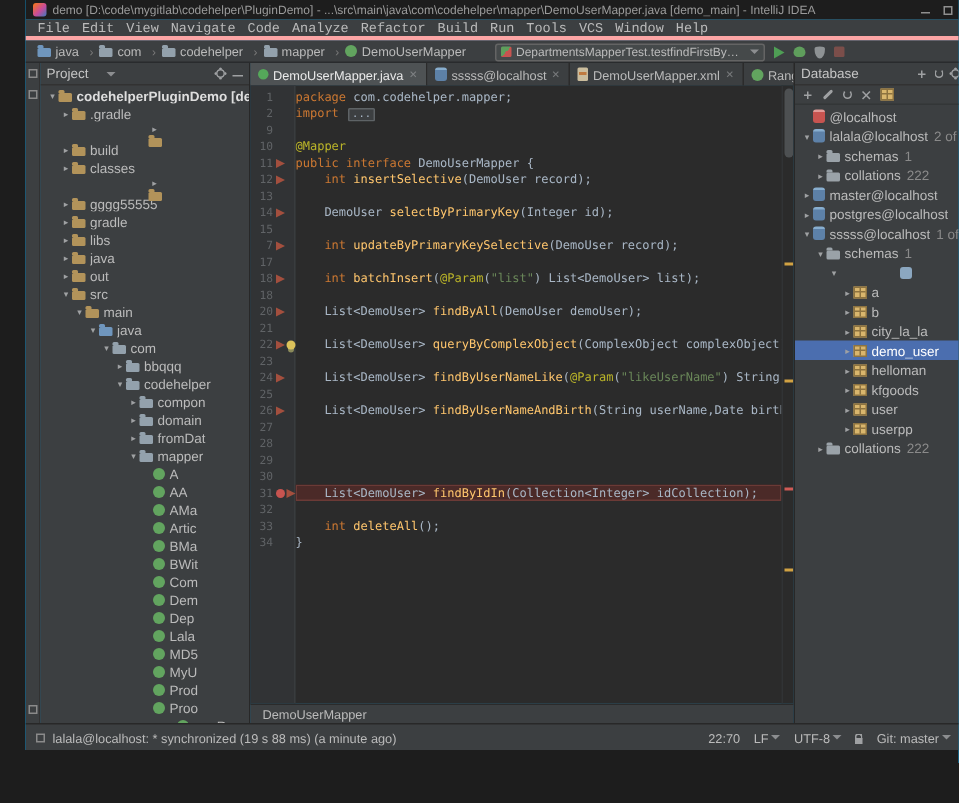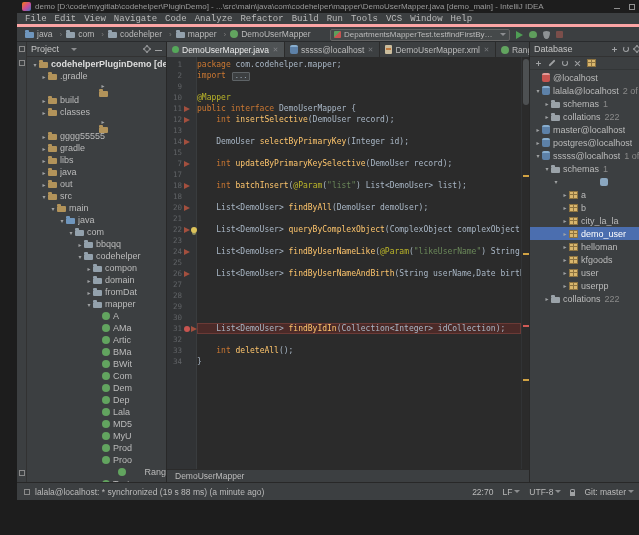--- a/index.html
+++ b/index.html
@@ -339,20 +339,25 @@
           <span class="t-label">mapper</span>
         </div>
         <div class="tree-row" style="padding-left: 67px;">
           <span class="t-arrow"></span>
           <span class="ic ic-class"></span>
           <span class="t-label">A</span>
         </div>
         <div class="tree-row" style="padding-left: 67px;">
           <span class="t-arrow"></span>
           <span class="ic ic-class"></span>
+          <span class="t-label">AA</span>
+        </div>
+        <div class="tree-row" style="padding-left: 67px;">
+          <span class="t-arrow"></span>
+          <span class="ic ic-class"></span>
           <span class="t-label">AMa</span>
         </div>
         <div class="tree-row" style="padding-left: 67px;">
           <span class="t-arrow"></span>
           <span class="ic ic-class"></span>
           <span class="t-label">Artic</span>
         </div>
         <div class="tree-row" style="padding-left: 67px;">
           <span class="t-arrow"></span>
           <span class="ic ic-class"></span>

